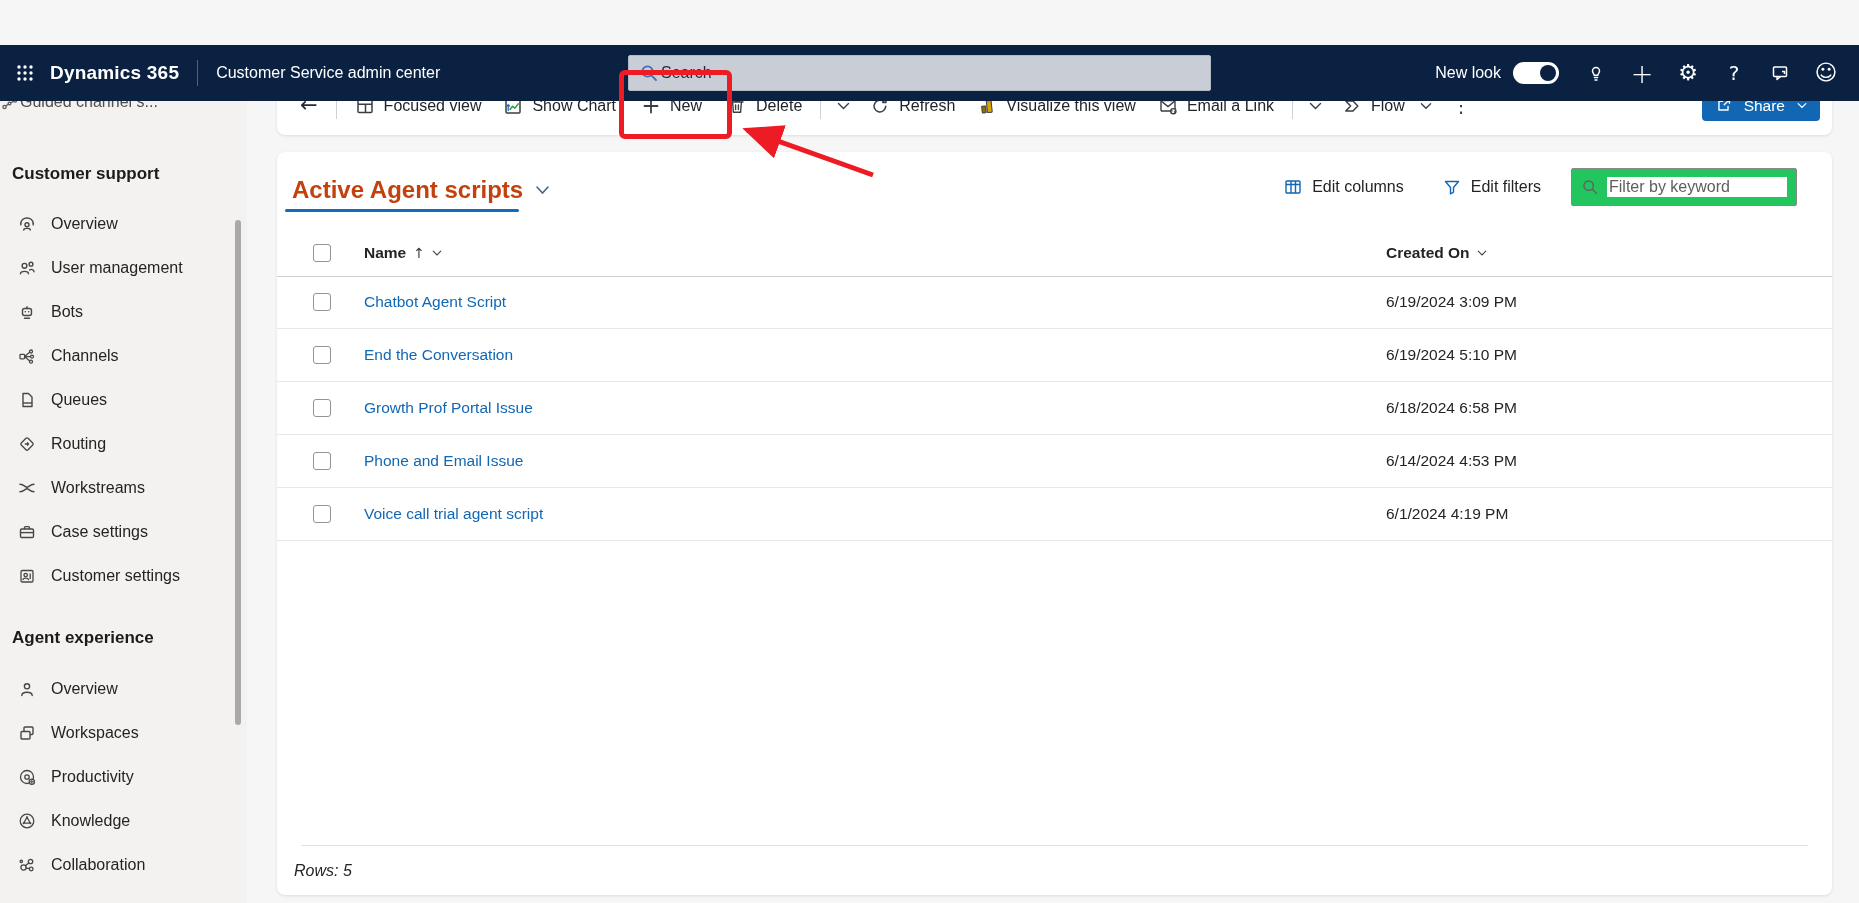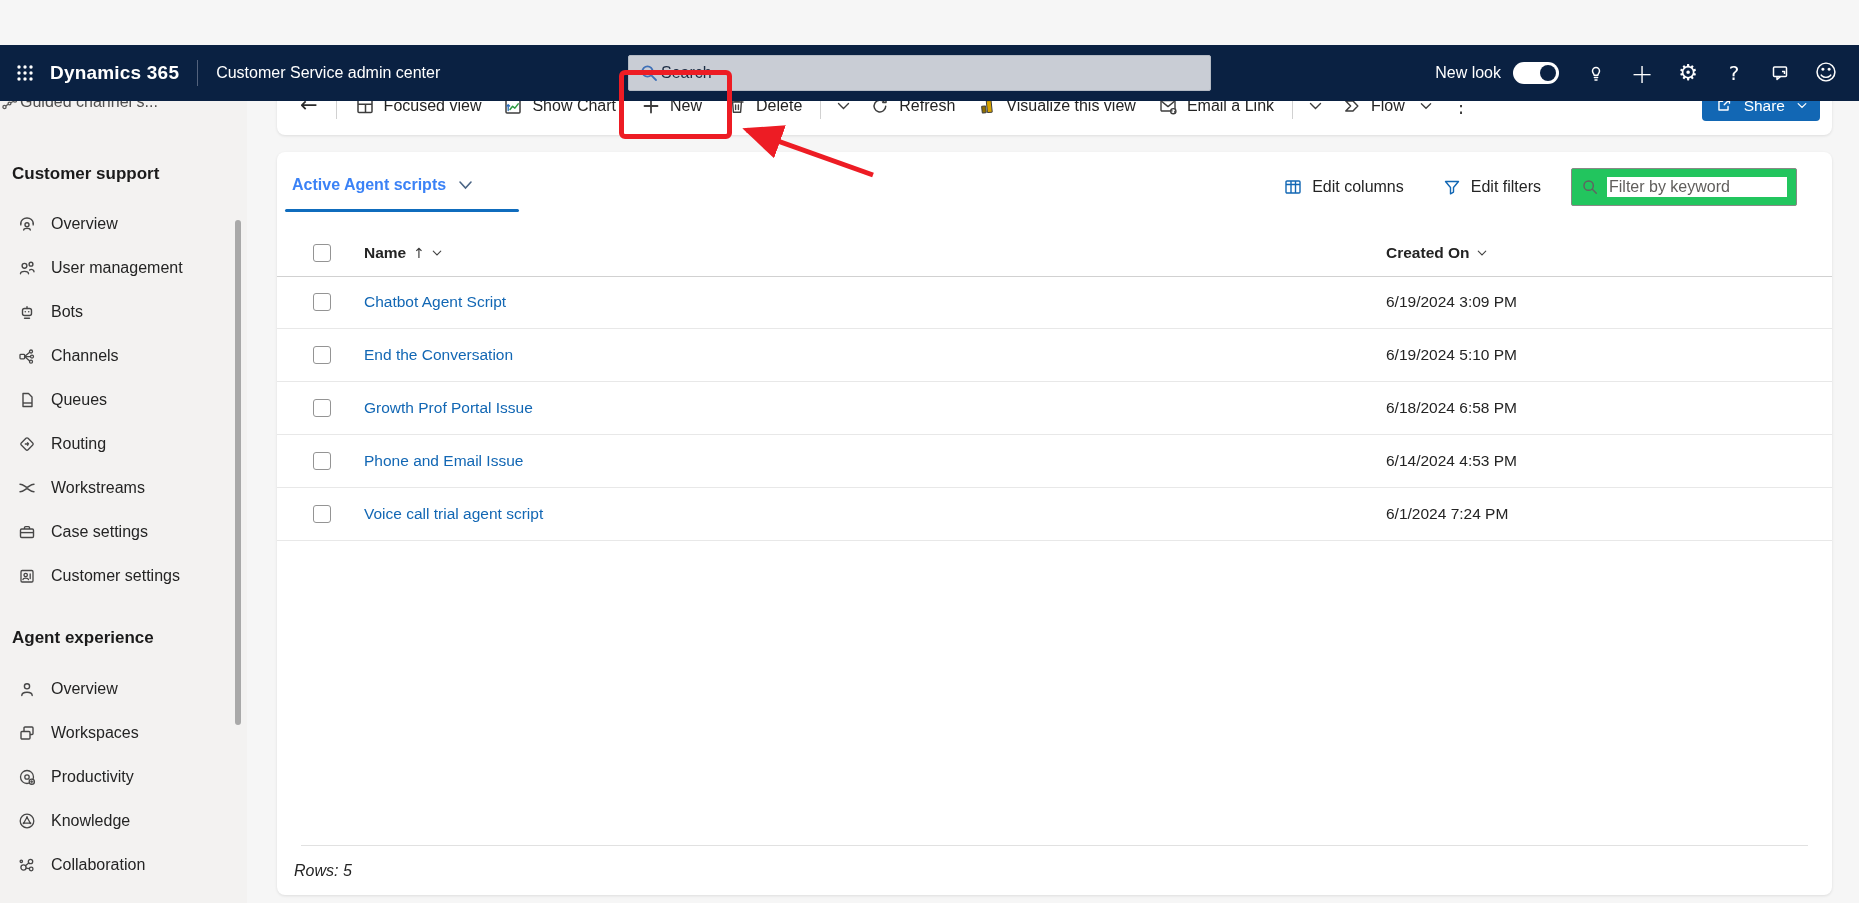--- a/index.html
+++ b/index.html
@@ -56,21 +56,21 @@
   .new-wrap{position:relative;flex:none;}
   .red-box{position:absolute;left:-8px;top:-16px;right:-16px;bottom:-13px;border:5px solid #ed1c24;border-radius:6px;
            pointer-events:none;z-index:55;}
   .share-btn{margin-left:auto;display:flex;align-items:center;gap:12px;background:#1267b4;color:#fff;border:none;border-radius:4px;
              height:31px;padding:0 13px;font-size:15.5px;cursor:pointer;font-family:"Liberation Sans","DejaVu Sans",sans-serif;}
   .arrow-overlay{position:absolute;left:0;top:0;width:100%;height:100%;pointer-events:none;z-index:60;}
 
   
   .content-card{left:30px;top:96px;width:1555px;height:743px;}
   .view-title-row{position:absolute;left:15px;top:24px;display:flex;align-items:center;gap:12px;cursor:pointer;}
-  .view-title{font-size:16px;font-weight:bold;color:#3b82f6;}
+  .view-title{font-size:24px;font-weight:bold;color:#c2410c;}
   .title-underline{position:absolute;left:8px;top:57px;width:234px;height:3px;background:#0f6cbd;border-radius:2px;}
   .head-controls{position:absolute;right:35px;top:15px;height:39px;display:flex;align-items:center;}
   .ec-btn{display:flex;align-items:center;gap:9px;border:none;background:transparent;font-size:16px;color:#242424;cursor:pointer;
           padding:6px 10px;border-radius:4px;font-family:"Liberation Sans","DejaVu Sans",sans-serif;}
   .ec-btn .icon svg{stroke:#1267b4;}
   .filter-box{margin-left:20px;width:226px;height:38px;border:1px solid #8a8886;border-radius:2px;background:#22c55e;
               display:flex;align-items:center;padding:0 9px;box-sizing:border-box;}
   .filter-box input{border:none;outline:none;font-size:16px;color:#242424;width:100%;margin-left:8px;
                     font-family:"Liberation Sans","DejaVu Sans",sans-serif;}
   .filter-box input::placeholder{color:#605e5c;opacity:1;}
@@ -565,21 +565,21 @@
         <span class="col-name">
             <a class="rlink">Phone and Email Issue</a>
           </span>
         <span class="col-created">6/14/2024 4:53 PM</span>
       </div>
       <div class="trow">
         <span class="cbx"></span>
         <span class="col-name">
             <a class="rlink">Voice call trial agent script</a>
           </span>
-        <span class="col-created">6/1/2024 7:24 PM</span>
+        <span class="col-created">6/1/2024 4:19 PM</span>
       </div>
     </div>
 
     <div class="tfoot-divider"></div>
     <div class="rows-summary">Rows: 5</div>
   </div>
 
   <svg class="arrow-overlay">
     <defs>
       <marker id="ah" markerWidth="9" markerHeight="8" refX="7" refY="3.5" orient="auto">

